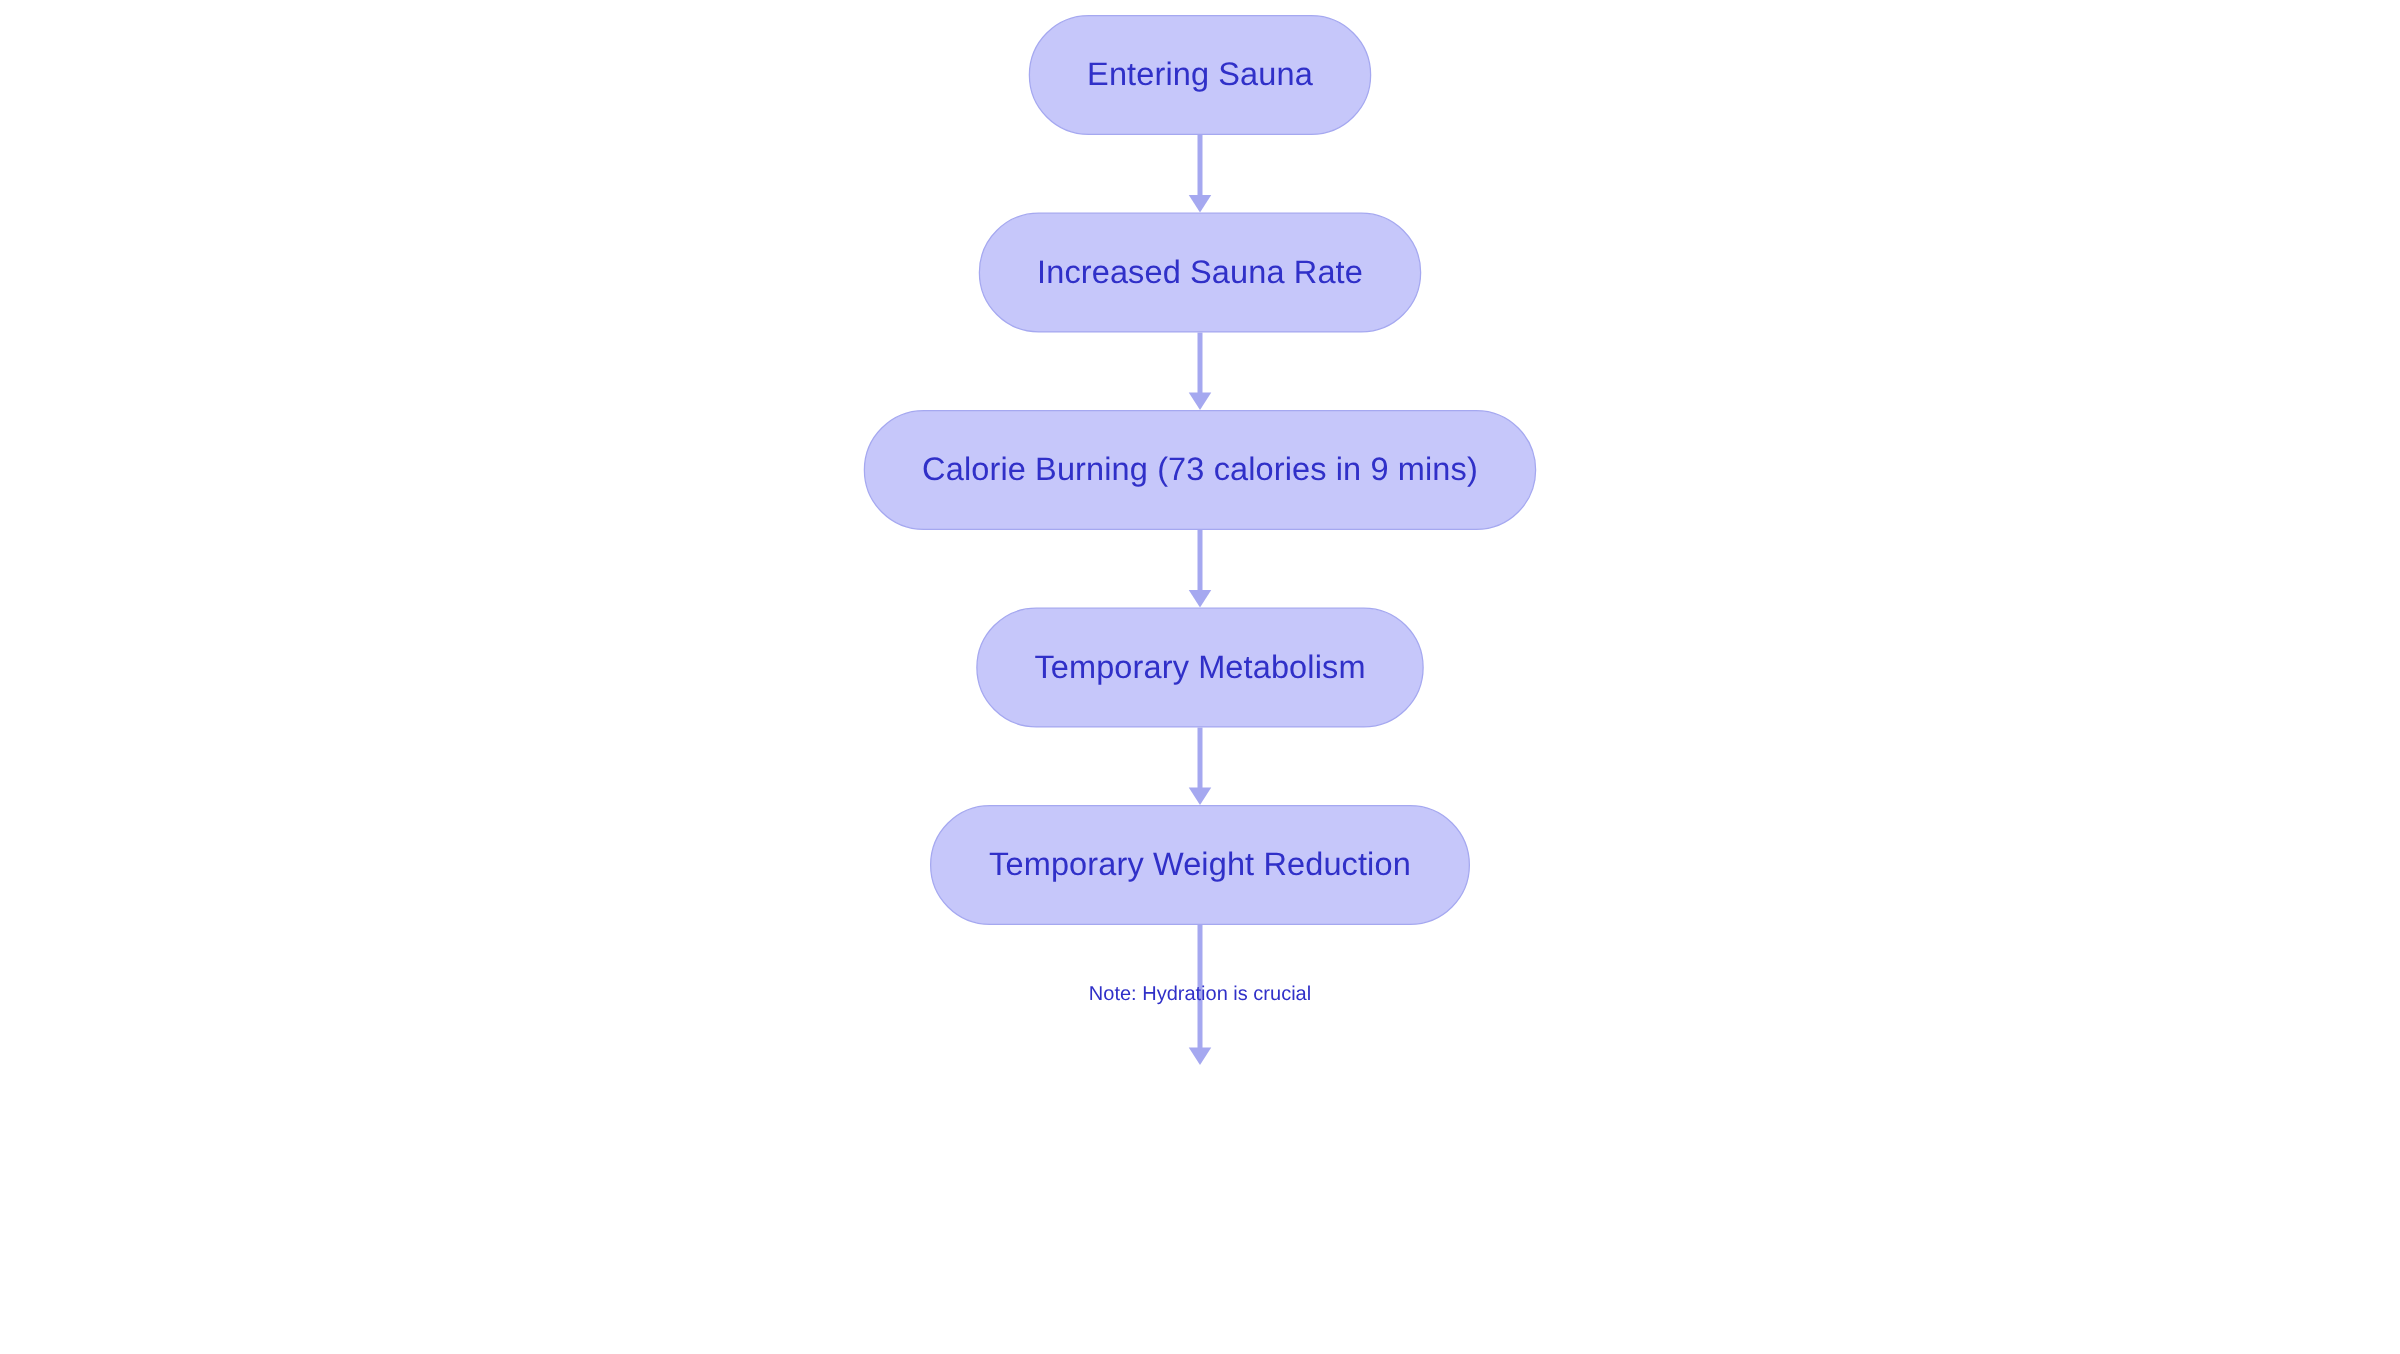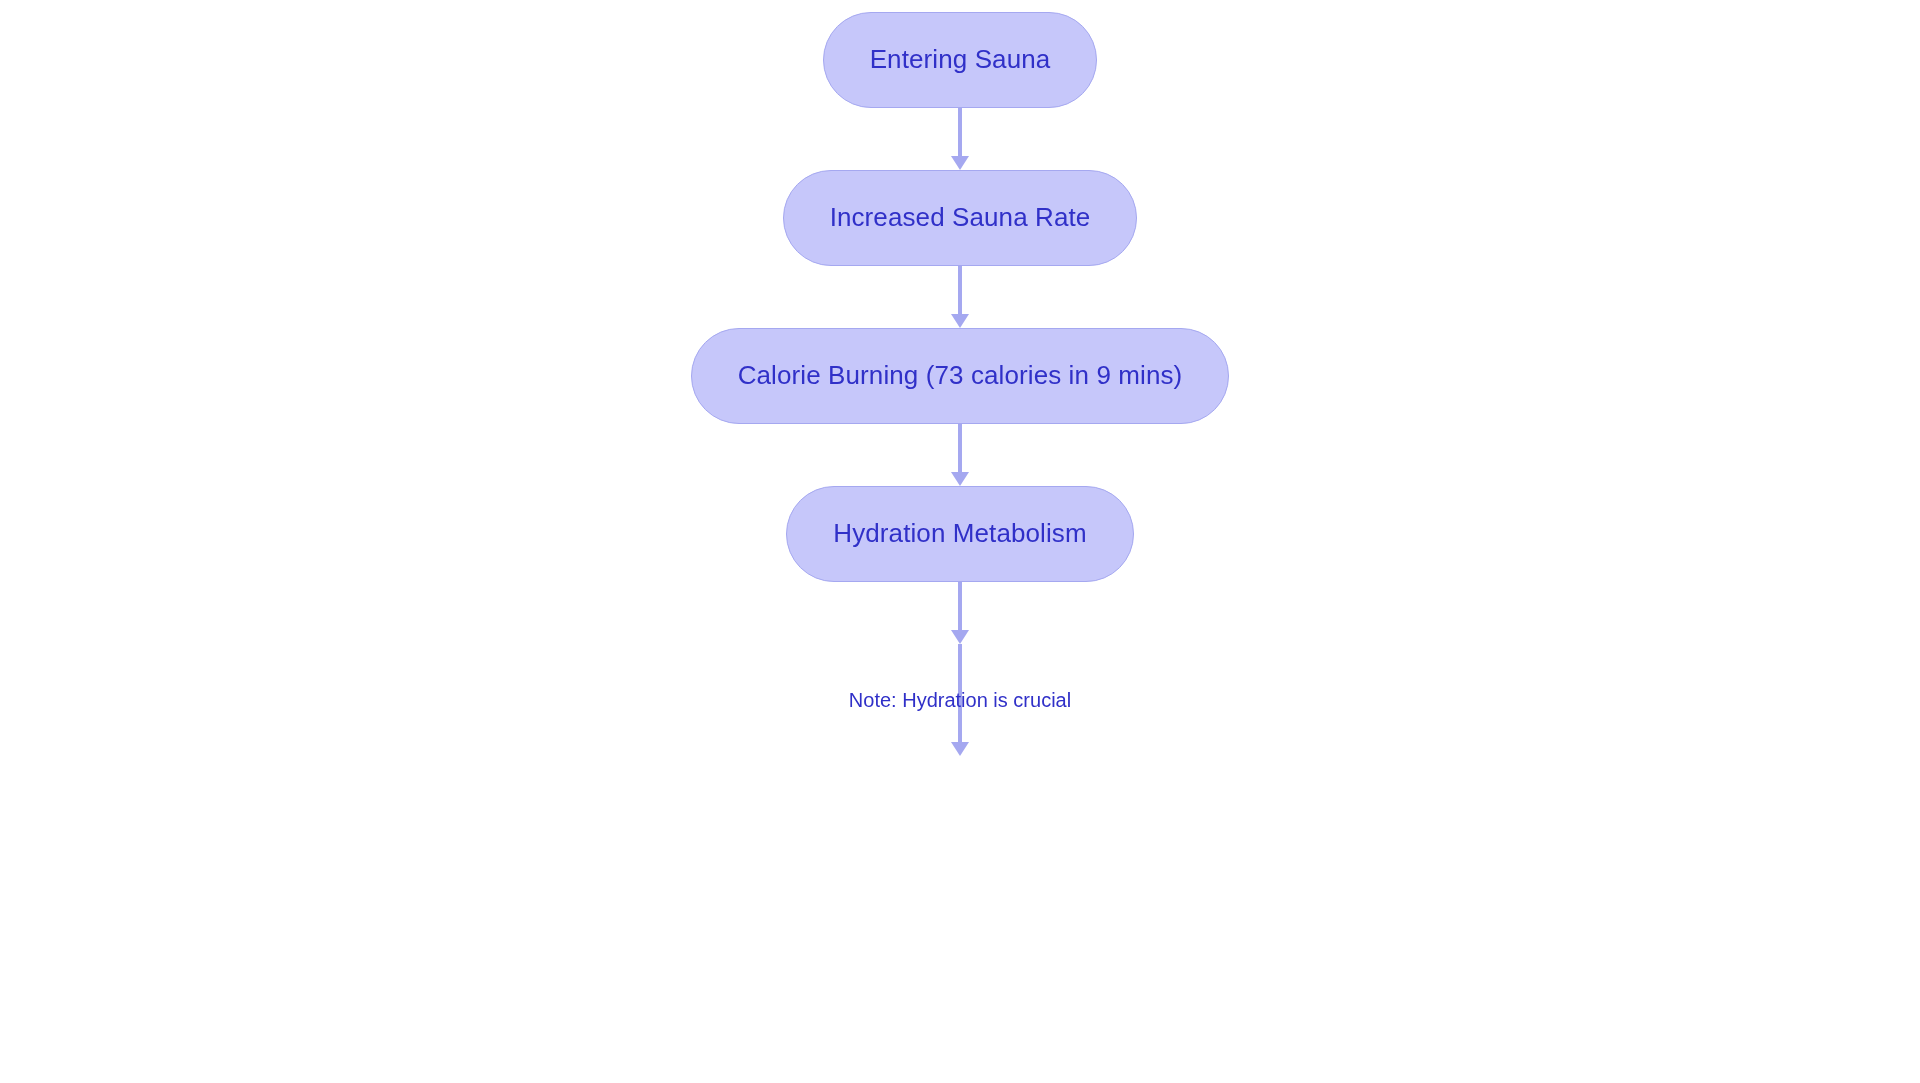--- a/index.html
+++ b/index.html
@@ -85,21 +85,21 @@
   .connector.c4 { height: 62px; }
   .connector.c5 { height: 112px; }
 
   
   .edge-label {
     position: absolute;
     top: 50%;
     left: 50%;
     transform: translate(-50%, -50%);
     color: #3030c8;
-    font-size: 20px;
+    font-size: 16px;
     white-space: nowrap;
     line-height: 1;
     pointer-events: none;
   }
 
   
   .spacer-top { height: 12px; flex: 0 0 auto; }
 </style>
 </head>
 <body>
@@ -133,29 +133,32 @@
       <span class="node-label">Calorie Burning (73 calories in 9 mins)</span>
     </div>
 
     <div class="connector c3">
       <div class="conn-line"></div>
       <div class="conn-arrow"></div>
       <span class="edge-label"></span>
     </div>
 
     <div class="node node-4">
-      <span class="node-label">Hydration Metabolism</span>
+      <span class="node-label">Temporary Metabolism</span>
     </div>
 
     <div class="connector c4">
       <div class="conn-line"></div>
       <div class="conn-arrow"></div>
       <span class="edge-label"></span>
     </div>
 
+    <div class="node node-5">
+      <span class="node-label">Temporary Weight Reduction</span>
+    </div>
 
     <div class="connector c5">
       <div class="conn-line"></div>
       <div class="conn-arrow"></div>
       <span class="edge-label">Note: Hydration is crucial</span>
     </div>
 
 
   </div>
 </div>

